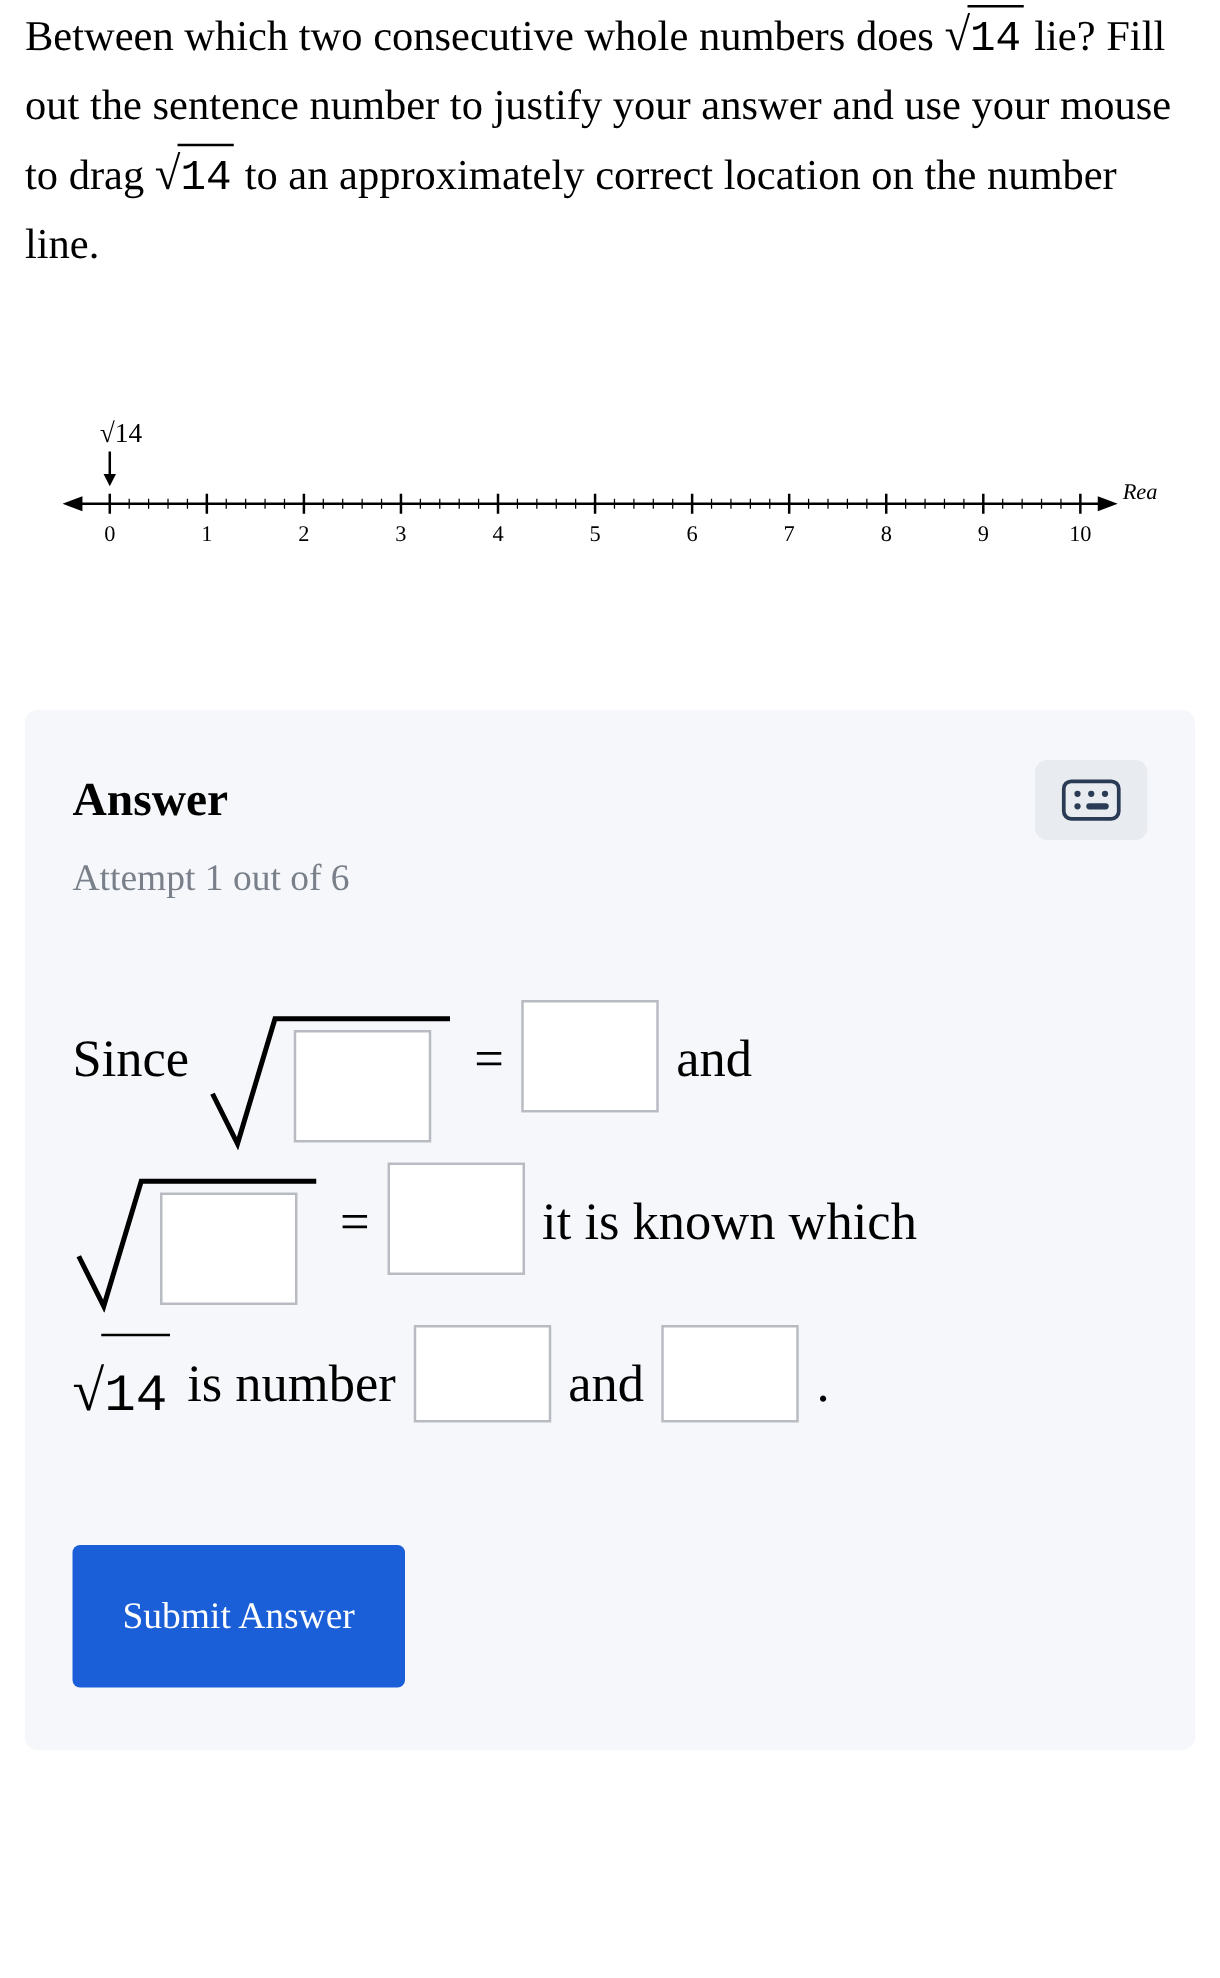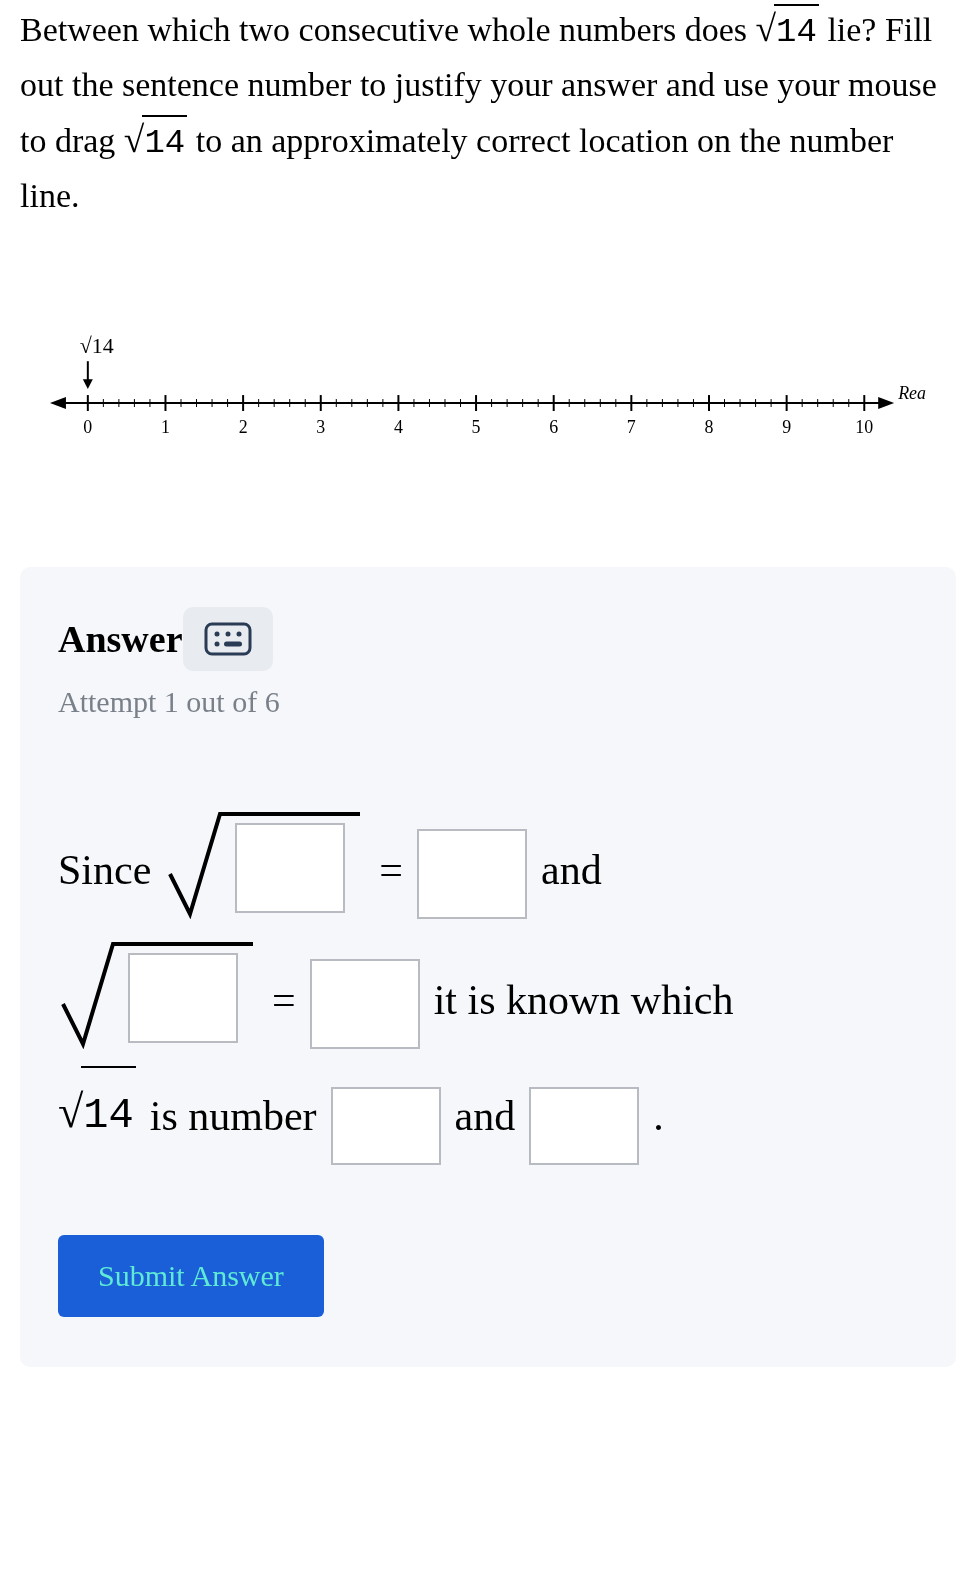--- a/index.html
+++ b/index.html
@@ -40,21 +40,21 @@
   .numline-svg { width: 100%; height: 150px; }
   
   .answer-panel {
     background: #f5f7fa;
     border-radius: 10px;
     padding: 40px 38px 50px 38px;
     margin: 0 0 20px 0;
   }
   .answer-header {
     display: flex;
-    justify-content: flex-start;
+    justify-content: space-between;
     align-items: center;
   }
   .answer-title {
     font-size: 38px;
     font-weight: bold;
     color: #000;
   }
   .keypad-btn {
     background: #e8ebef;
     border-radius: 10px;
@@ -71,21 +71,21 @@
     margin-top: 14px;
   }
   .sentence {
     font-size: 42px;
     color: #000;
     margin-top: 80px;
     line-height: 2.3;
   }
   .sentence .line {
     display: flex;
-    align-items: flex-end;
+    align-items: flex-start;
     flex-wrap: wrap;
     gap: 14px;
     margin-bottom: 10px;
   }
   .input-box {
     width: 110px;
     height: 90px;
     border: 2px solid #b8bcc2;
     background: #fff;
     display: inline-block;
@@ -101,25 +101,25 @@
     position: relative;
     height: 120px;
   }
   .big-sqrt svg { display: block; }
   .big-sqrt .input-box {
     position: absolute;
   }
   .eq { font-size: 42px; }
   .submit-btn {
     background: #1a5fd8;
-    color: #5eead4;
+    color: #ffffff;
     font-size: 30px;
     font-family: inherit;
     border: none;
-    padding: 24px 40px;
+    padding: 40px 40px;
     border-radius: 6px;
     margin-top: 60px;
     cursor: pointer;
   }
 </style>
 </head>
 <body>
 
 <div class="container">
   <div class="question">

